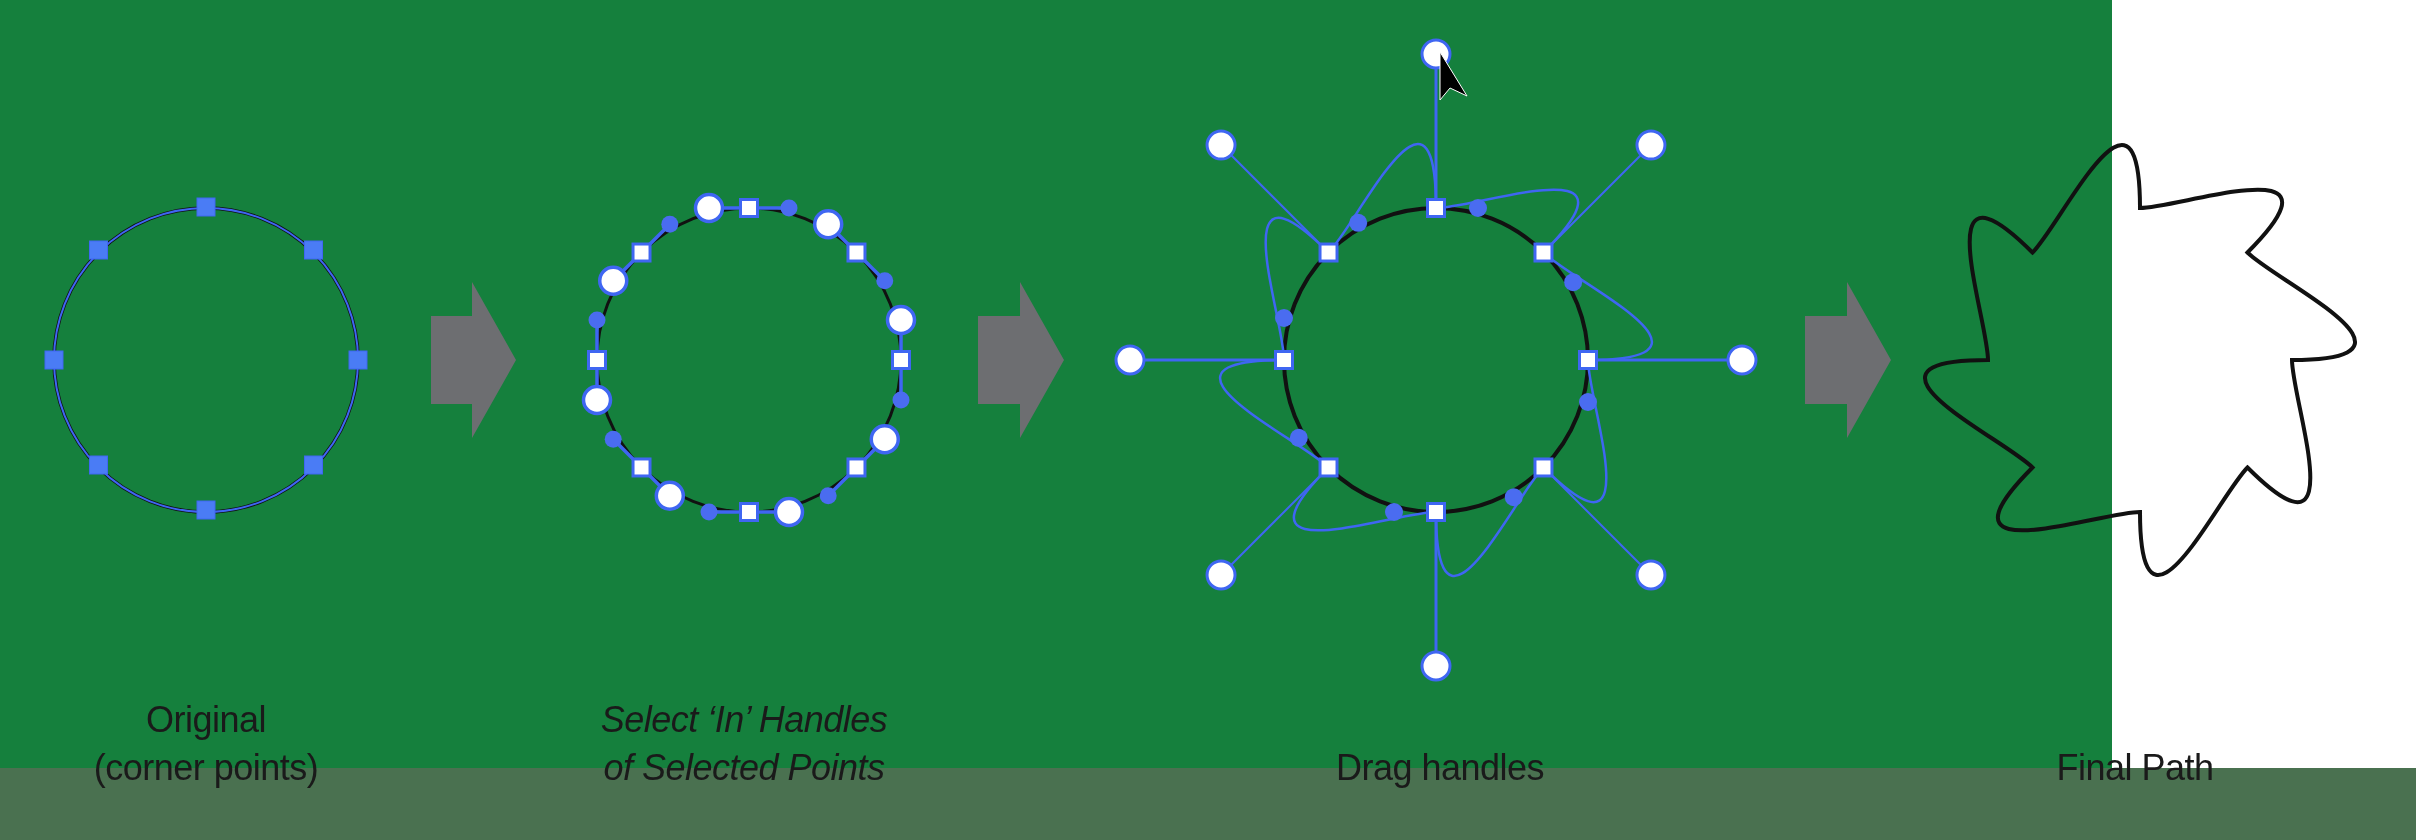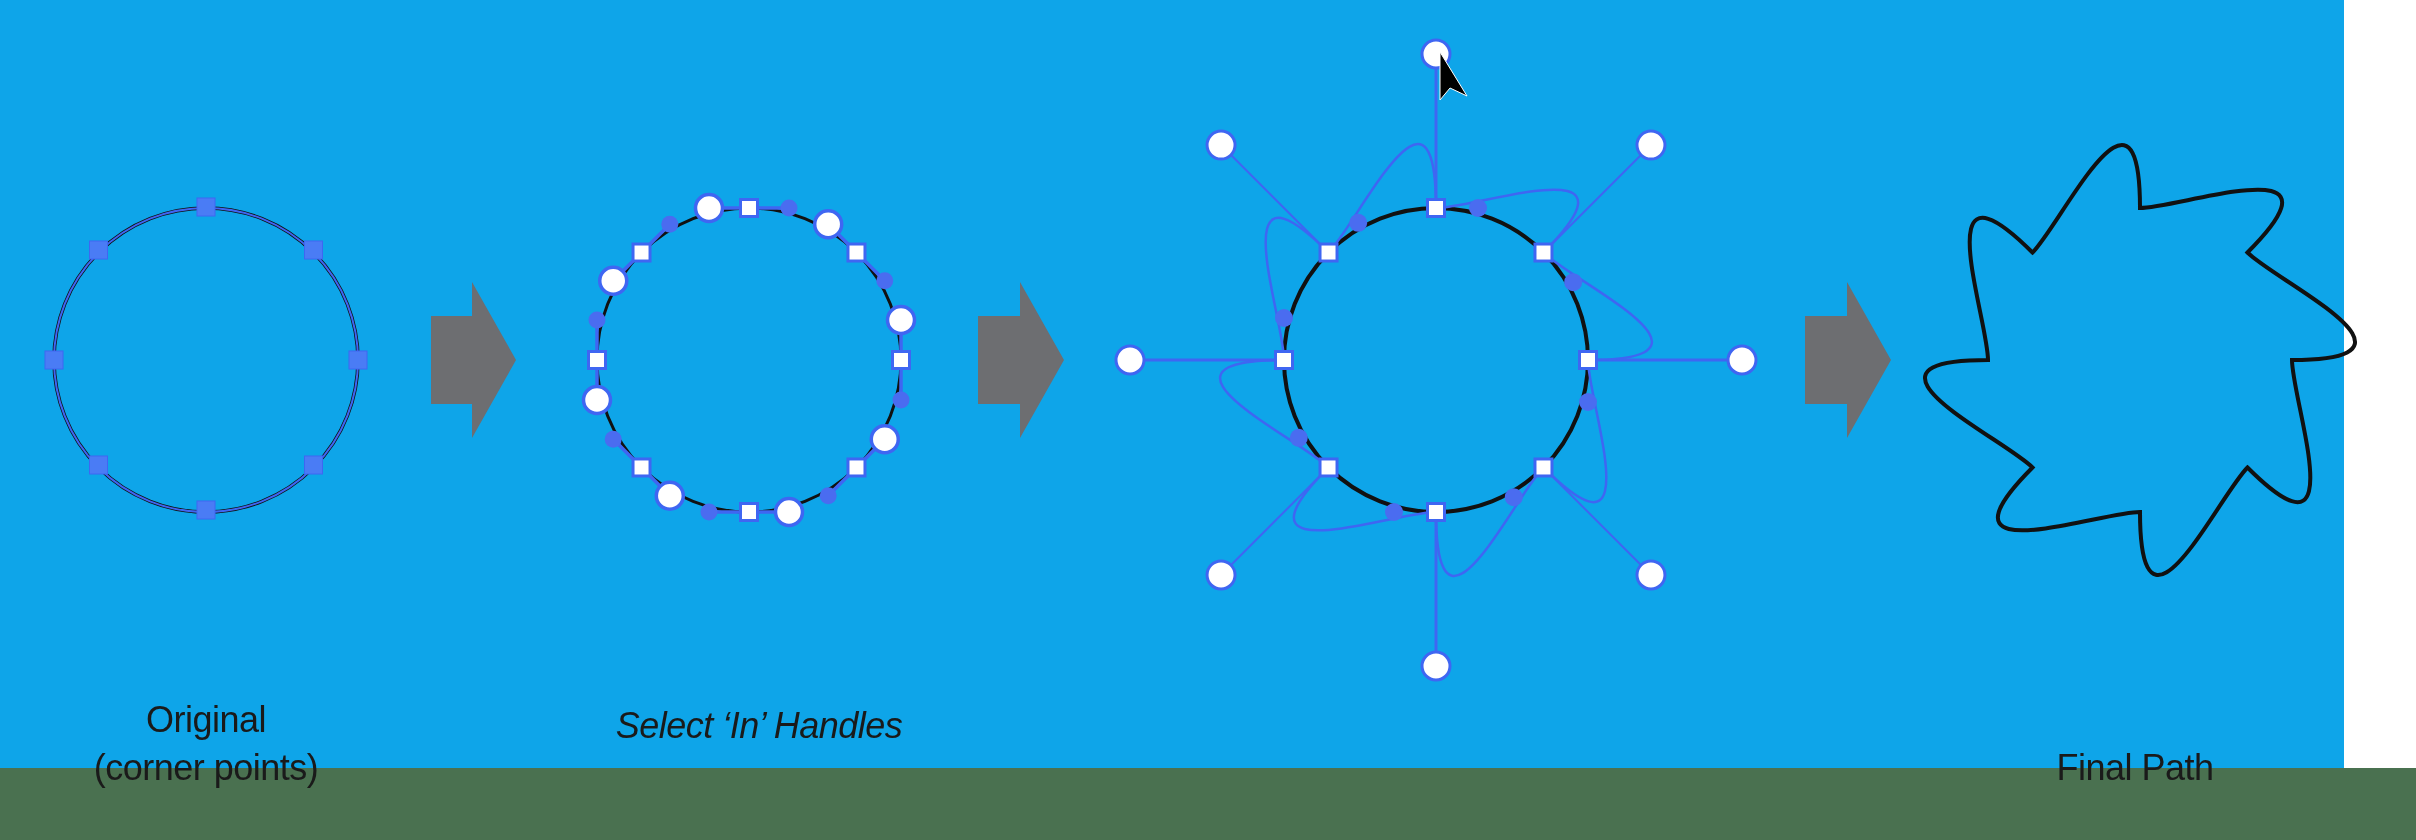--- a/index.html
+++ b/index.html
@@ -6,23 +6,23 @@
     margin: 0;
     padding: 0;
     width: 2416px;
     height: 840px;
     overflow: hidden;
     background: #ffffff;
     font-family: "Liberation Sans", "DejaVu Sans", sans-serif;
   }
   #stage {
     position: relative;
-    width: 2344px;
+    width: 2112px;
     height: 840px;
-    background: #0ea5e9;
+    background: #15803d;
   }
   #band {
     position: absolute;
     left: 0;
     top: 768px;
     width: 2416px;
     height: 72px;
   }
   svg#diagram {
     position: absolute;
@@ -164,23 +164,25 @@
 
     <g>
       <path id="p4-star" fill="none" stroke="#111111" stroke-width="4" stroke-linejoin="miter" d="M2140,208 C2182,208 2354.9604614807104,145.03953851928955 2247.480230740355,252.51976925964476 C2277.17871555019,282.21825406947977 2444,360 2292,360 C2292,402 2354.9604614807104,574.9604614807104 2247.480230740355,467.4802307403552 C2217.78174593052,497.1787155501902 2140,664 2140,512 C2098,512 1925.0395385192896,574.9604614807105 2032.5197692596448,467.48023074035524 C2002.8212844498098,437.78174593052023 1836,360.00000000000006 1988,360 C1988,318 1925.0395385192894,145.0395385192896 2032.5197692596448,252.51976925964482 C2062.21825406948,222.8212844498098 2140,56 2140,208 Z"></path>
     </g>
   </svg>
 
   <div class="caption" id="cap0" style="left:-4px; top:696px;">
     <span class="line">Original</span>
     <span class="line">(corner points)</span>
   </div>
-  <div class="caption italic" id="cap1" style="left:549px; top:696px;margin-top:6px;">
+  <div class="caption italic" id="cap1" style="left:534px; top:696px;">
     <span class="line">Select ‘In’ Handles</span>
+    <span class="line">of Selected Points</span>
   </div>
   <div class="caption" id="cap2" style="left:1230px; top:696px;">
     <span class="line">&nbsp;</span>
+    <span class="line">Drag handles</span>
   </div>
   <div class="caption" id="cap3" style="left:1925px; top:696px;">
     <span class="line">&nbsp;</span>
     <span class="line">Final Path</span>
   </div>
 </div>
 
 </body></html>

